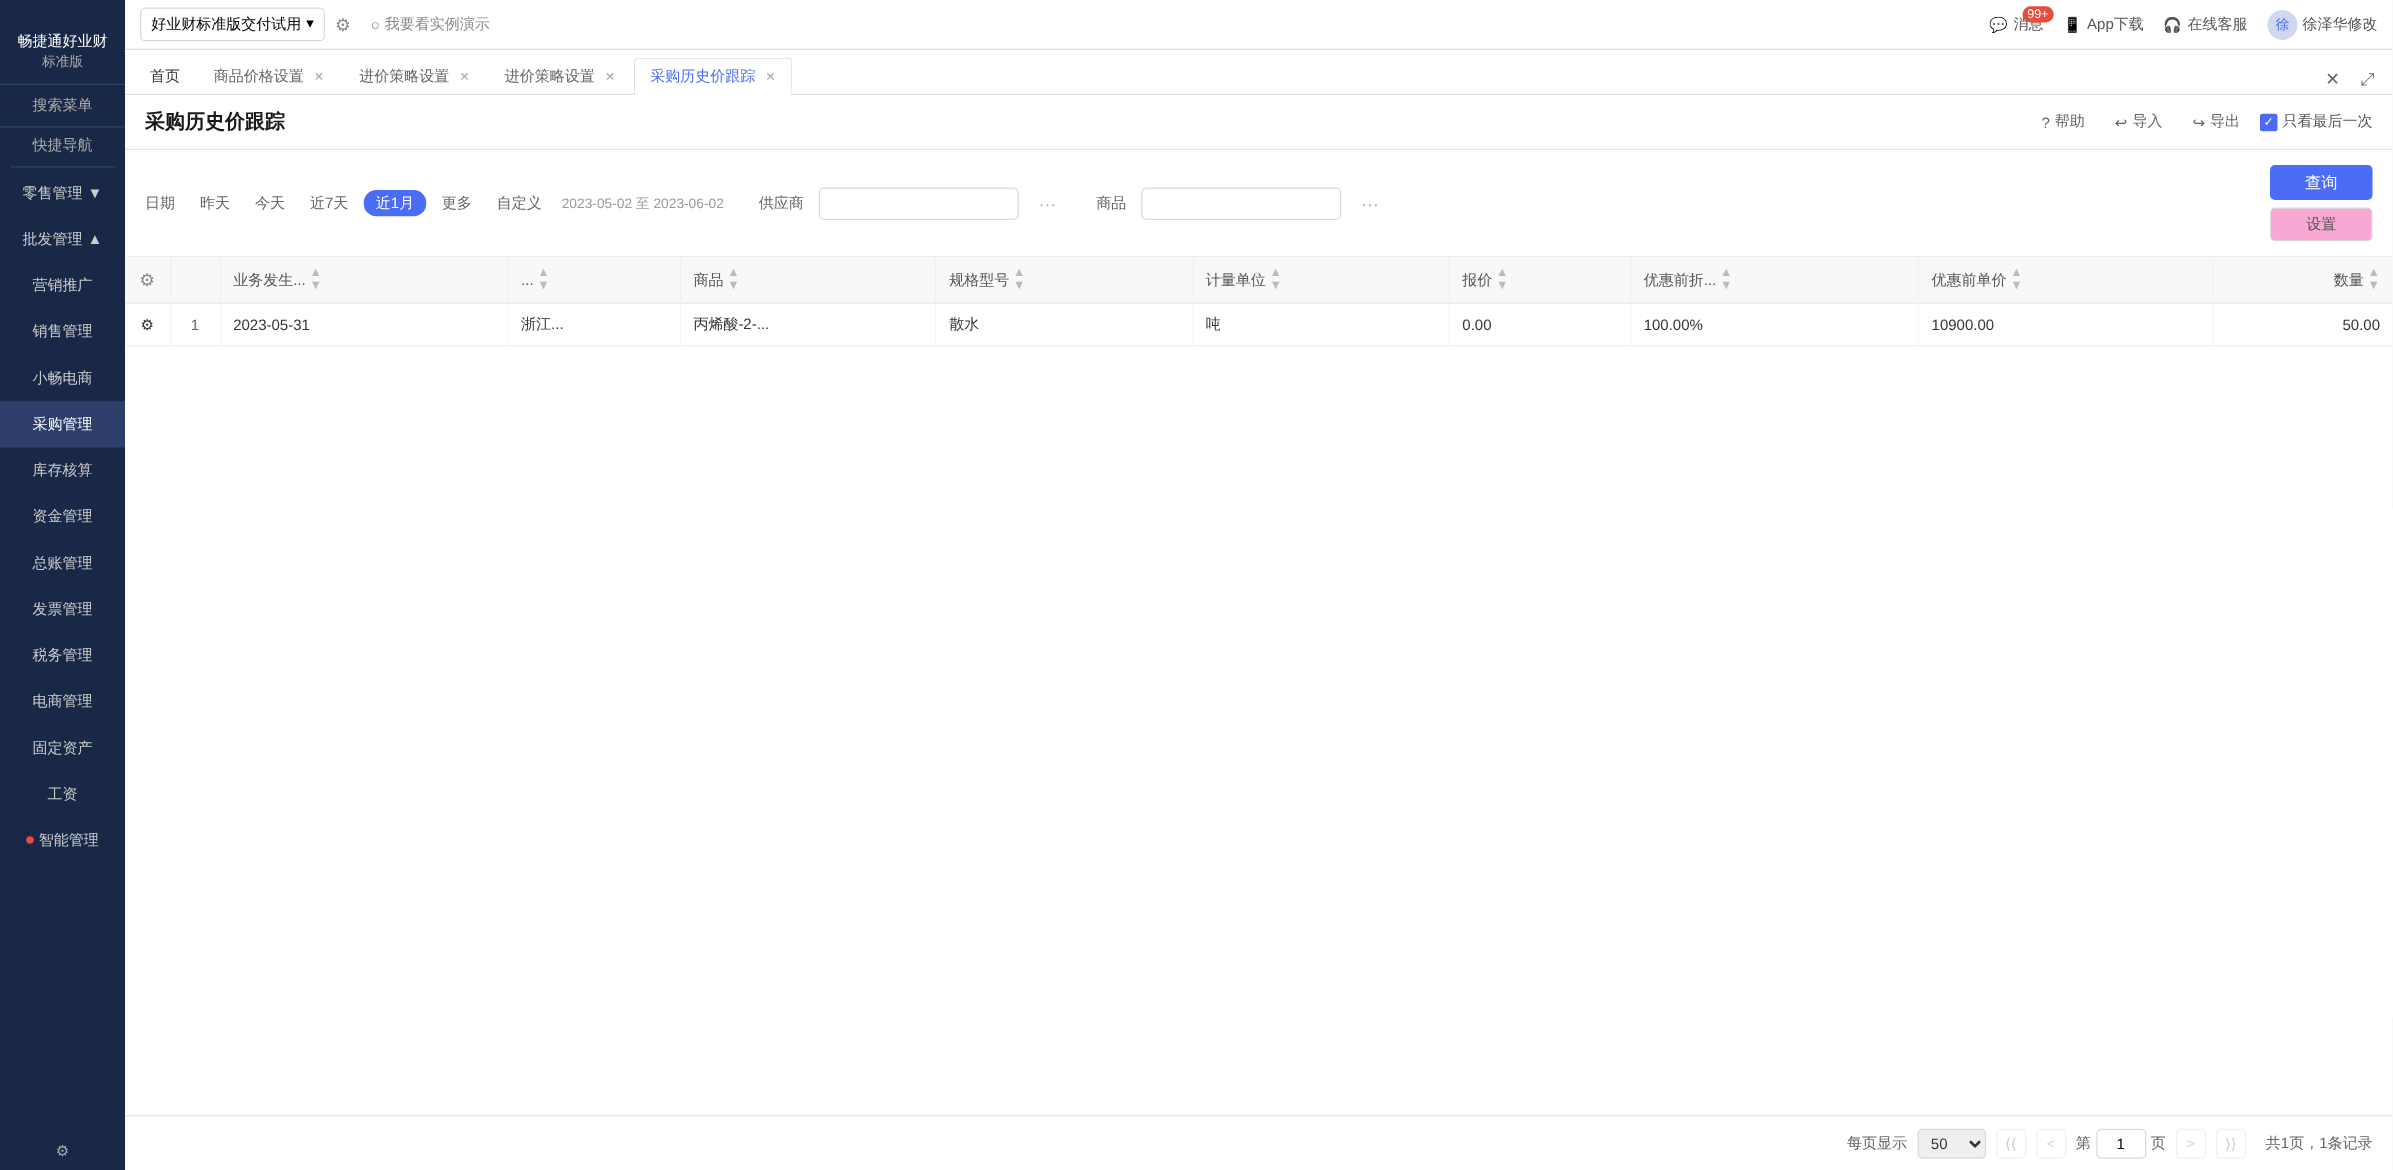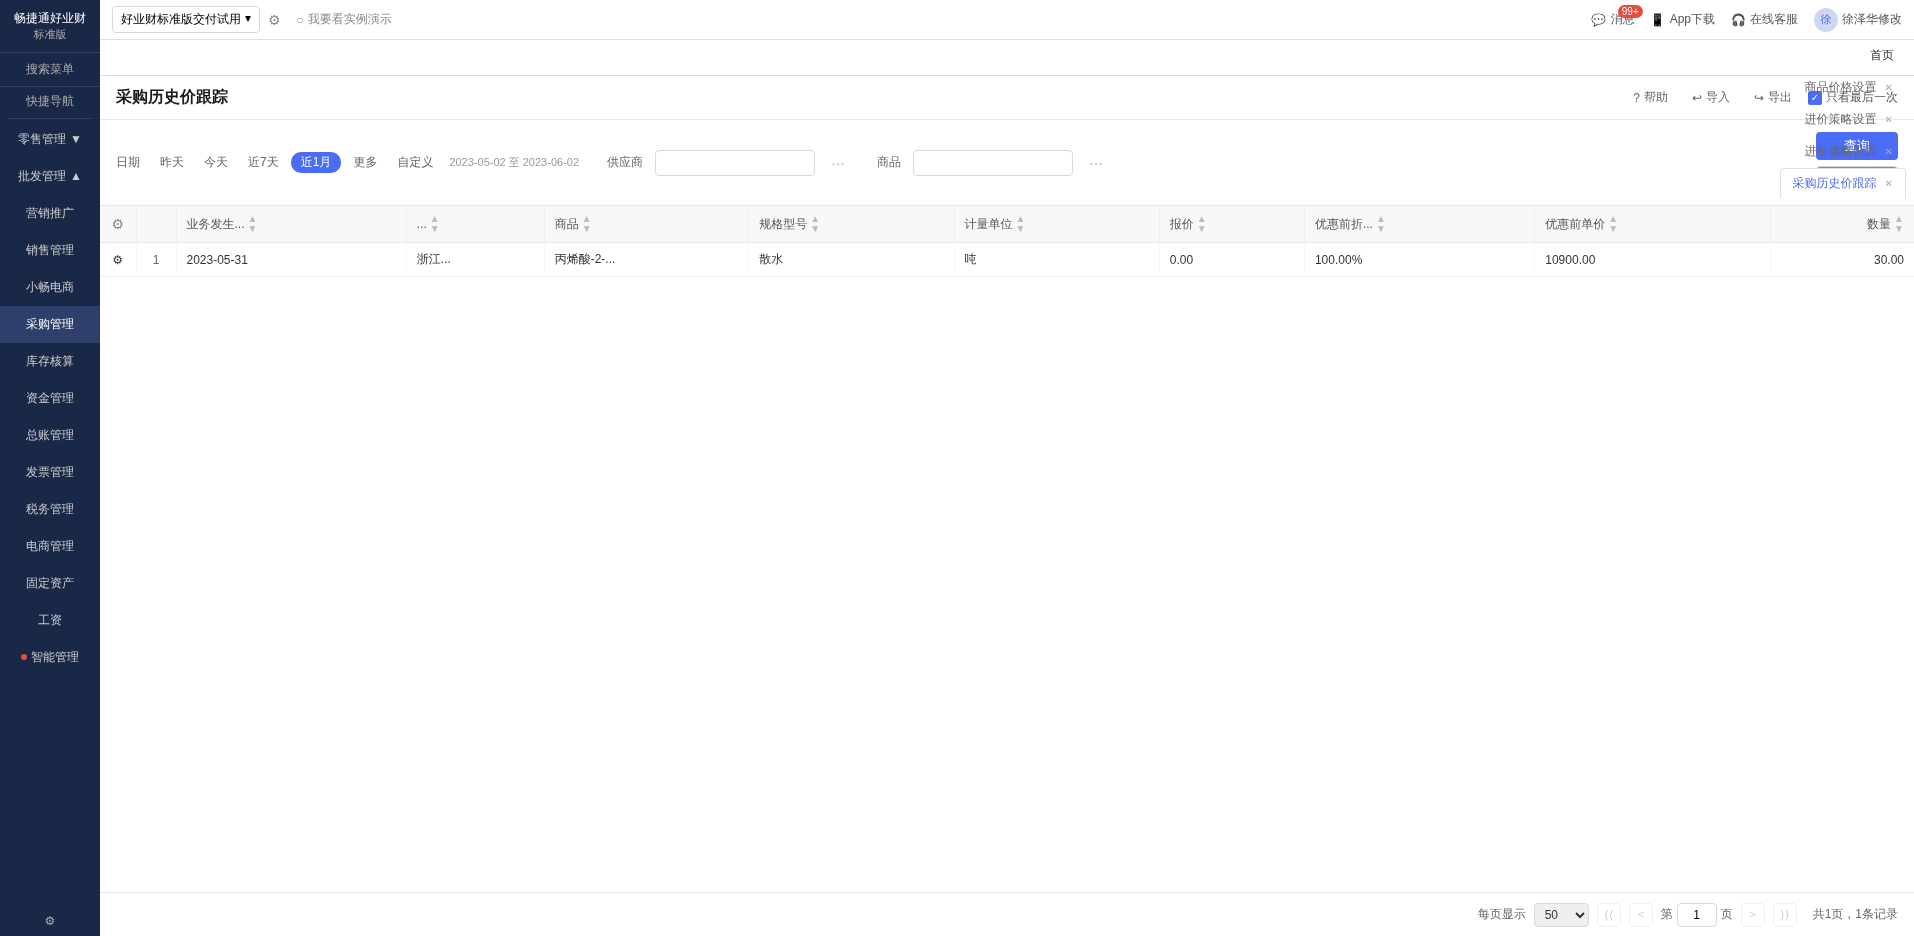--- a/index.html
+++ b/index.html
@@ -1,20 +1,20 @@
 <!DOCTYPE html>
 <html><head>
   <meta charset="utf-8">
   <style>
     * { margin: 0; padding: 0; box-sizing: border-box; }
     body { font-family: 'Microsoft YaHei', Arial, sans-serif; font-size: 13px; background: #f0f2f5; color: #333; display: flex; height: 936px; overflow: hidden; }
 
     
     .sidebar { width: 100px; background: #1a2847; color: #ccc; display: flex; flex-direction: column; flex-shrink: 0; }
-    .sidebar-logo { padding: 10px 0; background: #1a2847; border-bottom: 1px solid #2d3f6a; text-align: center; }
+    .sidebar-logo { padding: 10px 0; background: #1a2847; border-bottom: 1px solid #2d3f6a; text-align: center; margin-top: 15px; }
     .sidebar-logo .logo-text { color: #fff; font-size: 12px; line-height: 1.4; }
     .sidebar-logo .logo-sub { color: #aaa; font-size: 11px; }
     .sidebar-search { padding: 8px; text-align: center; color: #aaa; font-size: 12px; cursor: pointer; border-bottom: 1px solid #2d3f6a; }
     .sidebar-nav { padding: 6px; text-align: center; color: #aaa; font-size: 12px; cursor: pointer; }
     .sidebar-item { padding: 10px 4px; text-align: center; color: #ccc; font-size: 12px; cursor: pointer; display: flex; align-items: center; justify-content: center; gap: 4px; }
     .sidebar-item.active { background: #2d3f6a; color: #fff; }
     .sidebar-item .dot { width: 6px; height: 6px; background: #e74c3c; border-radius: 50%; display: inline-block; }
     .sidebar-divider { height: 1px; background: #2d3f6a; margin: 2px 8px; }
     .sidebar-bottom { margin-top: auto; padding: 8px; text-align: center; color: #aaa; font-size: 12px; cursor: pointer; }
 
@@ -25,21 +25,21 @@
     .topbar { height: 40px; background: #fff; border-bottom: 1px solid #e0e0e0; display: flex; align-items: center; padding: 0 12px; gap: 8px; flex-shrink: 0; }
     .topbar-dropdown { display: flex; gap: 4px; padding: 4px 8px; border: 1px solid #d9d9d9; border-radius: 4px; cursor: pointer; font-size: 12px; color: #000000; }
     .topbar-settings-icon { cursor: pointer; color: #888; font-size: 14px; }
     .topbar-demo { display: flex; align-items: center; gap: 4px; color: #888; font-size: 12px; cursor: pointer; margin-left: 8px; }
     .topbar-right { margin-left: auto; display: flex; align-items: center; gap: 16px; }
     .topbar-right-item { display: flex; align-items: center; gap: 4px; font-size: 12px; color: #555; cursor: pointer; position: relative; }
     .badge { background: #e74c3c; color: #fff; border-radius: 10px; font-size: 10px; padding: 1px 4px; position: absolute; top: -6px; right: -8px; }
     .avatar { width: 24px; height: 24px; background: #d0d8f0; border-radius: 50%; display: flex; align-items: center; justify-content: center; font-size: 11px; color: #4a6cf7; }
 
     
-    .tabs { height: 36px; background: #fff; border-bottom: 1px solid #e0e0e0; display: flex; align-items: flex-end; padding: 0 8px; gap: 2px; flex-shrink: 0; flex-direction: column; }
+    .tabs { height: 36px; background: #fff; border-bottom: 1px solid #e0e0e0; display: flex; align-items: flex-end; padding: 0 8px; gap: 2px; flex-shrink: 0; }
     .tab { padding: 6px 12px; font-size: 12px; cursor: pointer; color: #666; border-radius: 4px 4px 0 0; display: flex; align-items: center; gap: 4px; white-space: nowrap; border: 1px solid transparent; border-bottom: none; position: relative; top: 1px; }
     .tab.active { background: #fff; color: #4a6cf7; border-color: #e0e0e0; border-bottom-color: #fff; font-weight: 500; }
     .tab.home { background: none; border: none; color: #333; }
     .tab-close { color: #aaa; font-size: 10px; margin-left: 4px; }
     .tab-panel-right { margin-left: auto; display: flex; align-items: center; gap: 4px; }
     .tab-panel-btn { width: 24px; height: 24px; display: flex; align-items: center; justify-content: center; cursor: pointer; color: #666; font-size: 14px; border-radius: 3px; }
 
     
     .page-header { height: 44px; background: #fff; border-bottom: 1px solid #e8e8e8; display: flex; align-items: center; padding: 0 16px; gap: 12px; flex-shrink: 0; }
     .page-title { font-size: 16px; font-weight: 600; color: #1a1a1a; flex: 1; }
@@ -53,21 +53,21 @@
     .filter-area { background: #fff; border-bottom: 1px solid #e8e8e8; padding: 12px 16px; flex-shrink: 0; }
     .filter-row { display: flex; align-items: center; gap: 12px; }
     .filter-label { font-size: 12px; color: #666; white-space: nowrap; }
     .filter-dates { display: flex; align-items: center; gap: 4px; }
     .filter-date-btn { padding: 2px 8px; font-size: 12px; color: #666; cursor: pointer; border-radius: 3px; text-align: center; }
     .filter-date-btn.active { background: #4a6cf7; color: #fff; border-radius: 10px; padding: 2px 10px; }
     .filter-date-range { font-size: 11px; color: #999; margin-left: 4px; }
     .filter-input { width: 160px; height: 26px; border: 1px solid #d9d9d9; border-radius: 4px; padding: 0 8px; font-size: 12px; outline: none; }
     .filter-dots { color: #aaa; font-size: 14px; cursor: pointer; padding: 2px 4px; }
     .filter-query-btn { background: #4a6cf7; color: #fff; border: none; padding: 5px 28px; border-radius: 4px; font-size: 13px; cursor: pointer; }
-    .filter-setting-btn { border: 1px solid #d9d9d9; background: #22c55e; color: #555; padding: 4px 12px; border-radius: 4px; font-size: 12px; cursor: pointer; }
+    .filter-setting-btn { border: 1px solid #d9d9d9; background: #f9a8d4; color: #555; padding: 4px 12px; border-radius: 4px; font-size: 12px; cursor: pointer; }
     .filter-btns { margin-left: auto; display: flex; flex-direction: column; gap: 6px; }
 
     
     .table-area { flex: 1; background: #fff; overflow: auto; margin: 0; }
     table { width: 100%; border-collapse: collapse; font-size: 12px; }
     thead tr { background: #f7f8fa; border-bottom: 1px solid #e8e8e8; }
     thead th { padding: 8px 10px; text-align: left; font-weight: 500; color: #555; white-space: nowrap; border-right: 1px solid #f0f0f0; position: relative; }
     thead th:last-child { border-right: none; }
     tbody tr { border-bottom: 1px solid #f0f0f0; }
     tbody td { padding: 8px 10px; color: #333; white-space: nowrap; border-right: 1px solid #f7f7f7; }
@@ -358,21 +358,21 @@
           </td>
           <td class="row-num">1</td>
           <td>2023-05-31</td>
           <td>浙江...</td>
           <td>丙烯酸-2-...</td>
           <td>散水</td>
           <td>吨</td>
           <td>0.00</td>
           <td>100.00%</td>
           <td>10900.00</td>
-          <td>30.00</td>
+          <td>50.00</td>
         </tr>
       </tbody>
     </table>
   </div>
 
   <div class="pagination">
     <span class="pagination-label">每页显示</span>
     <select class="pagination-select">
       <option value="50">50</option>
       <option value="20">20</option>

